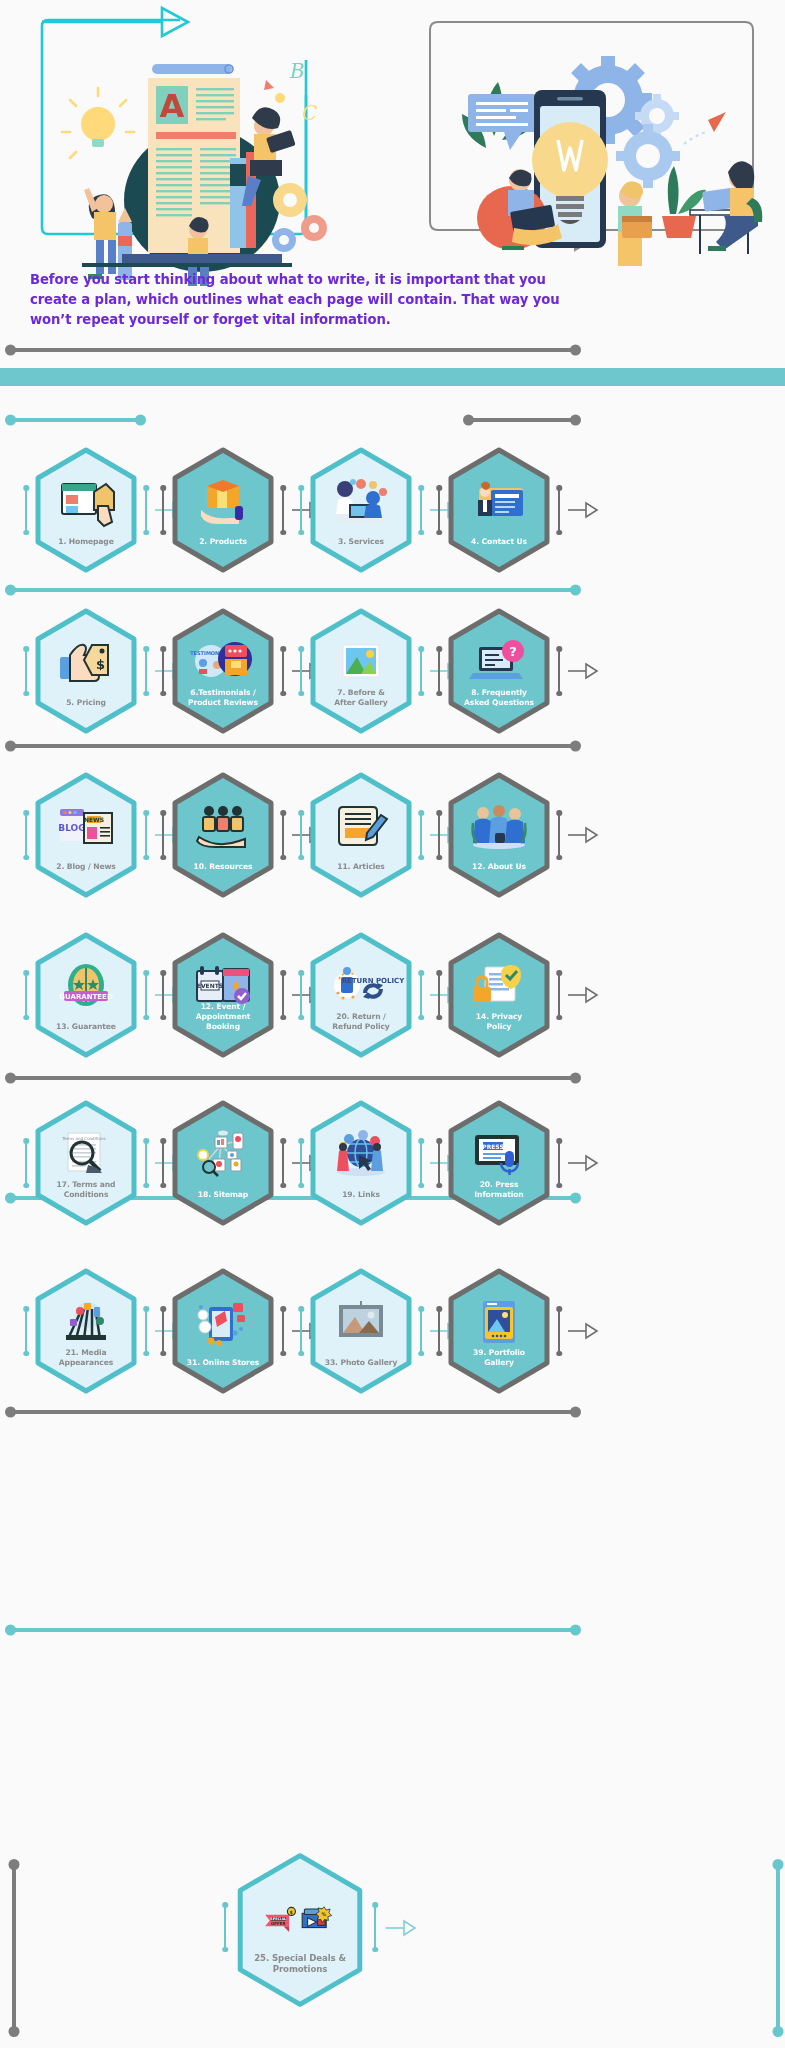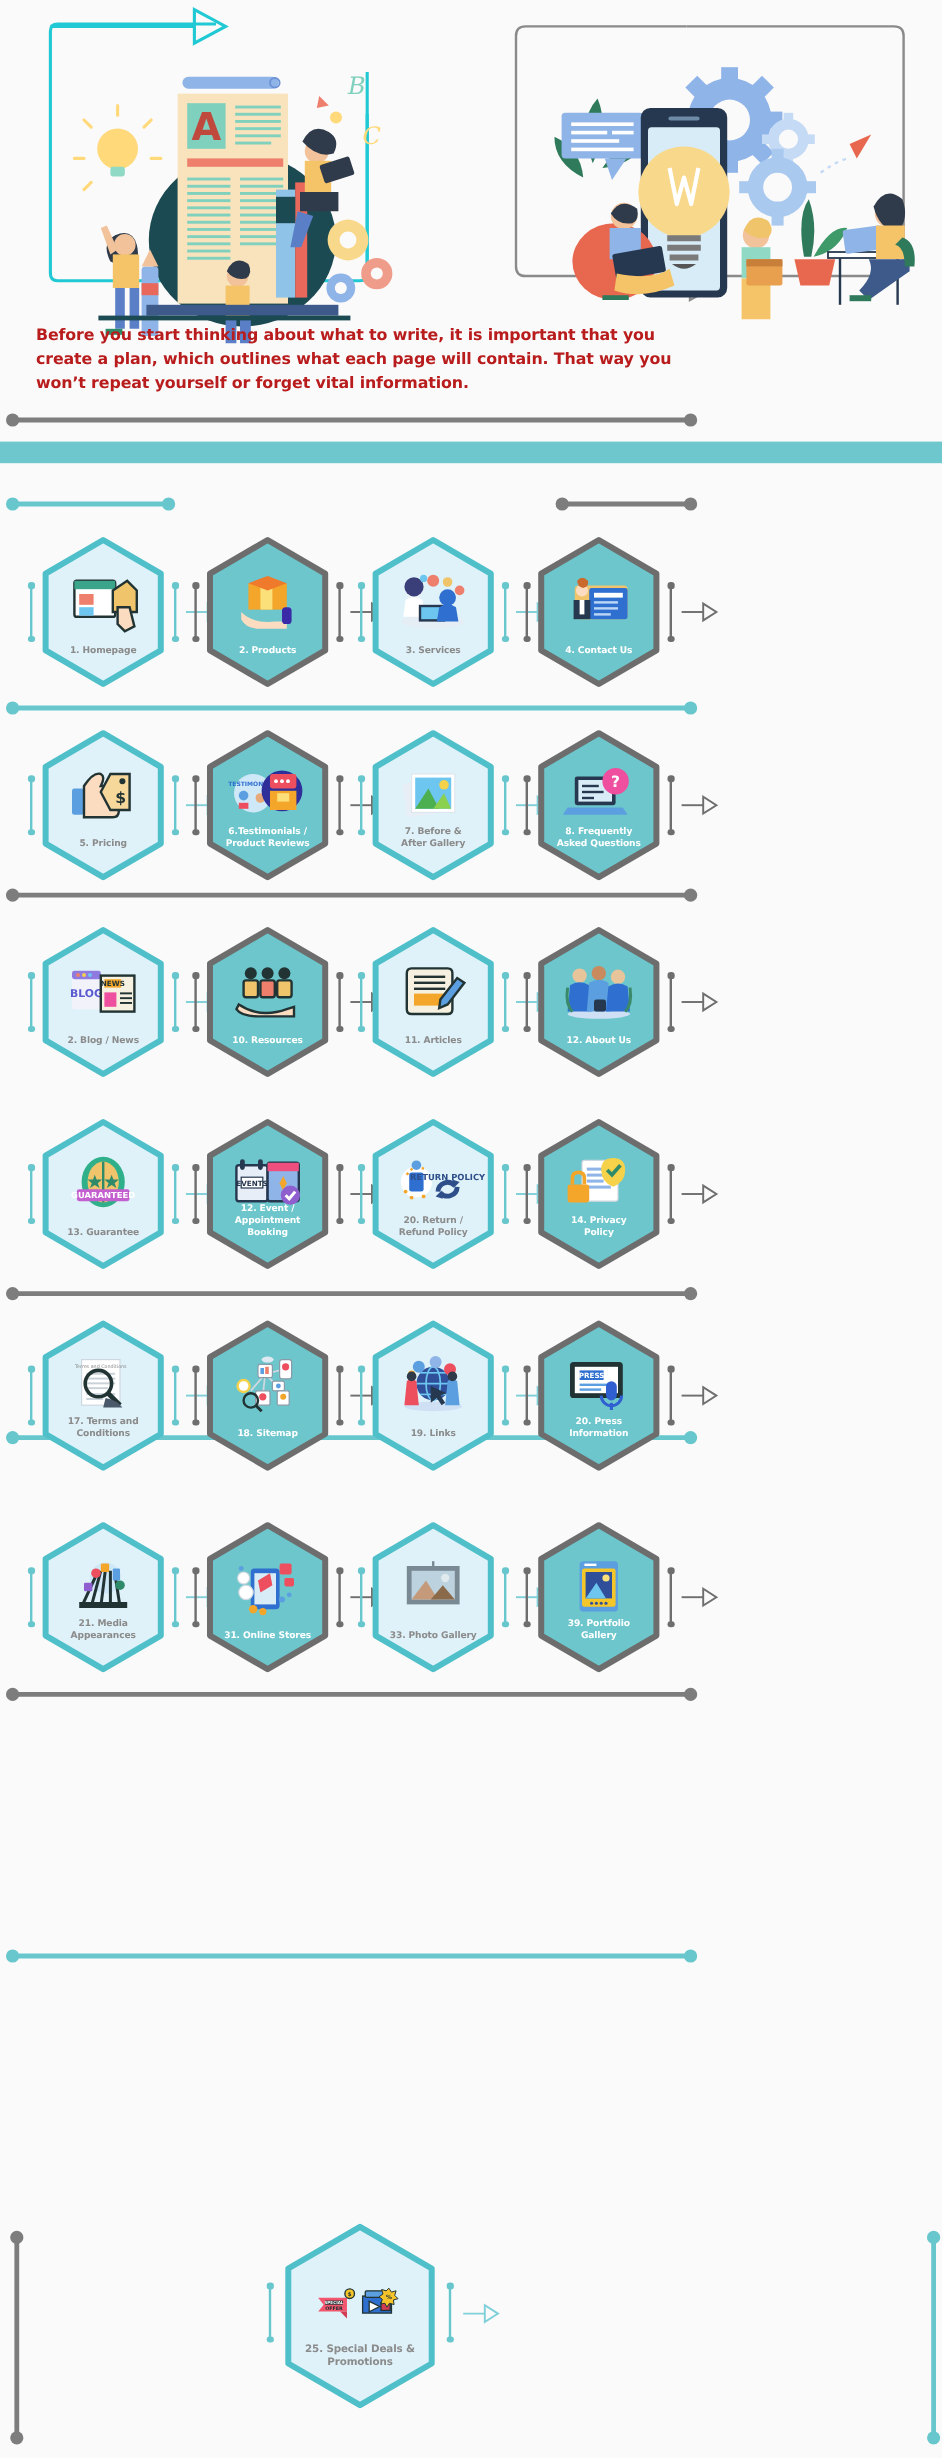--- a/index.html
+++ b/index.html
@@ -19,21 +19,21 @@
   .hero-svg { position: absolute; left: 0; top: 0; }
 
   
   .intro {
     position: absolute;
     left: 30px; top: 270px; width: 560px;
     font-family: "DejaVu Sans", sans-serif;
     font-size: 13.2px;
     line-height: 1.52;
     font-weight: 700;
-    color: #b91c1c;
+    color: #6d28d9;
     letter-spacing: -0.1px;
   }
 
   
   .bar { position: absolute; height: 4px; border-radius: 3px; }
   .bar::before, .bar::after {
     content: ""; position: absolute; top: 50%;
     width: 11px; height: 11px; border-radius: 50%;
     transform: translateY(-50%);
   }

